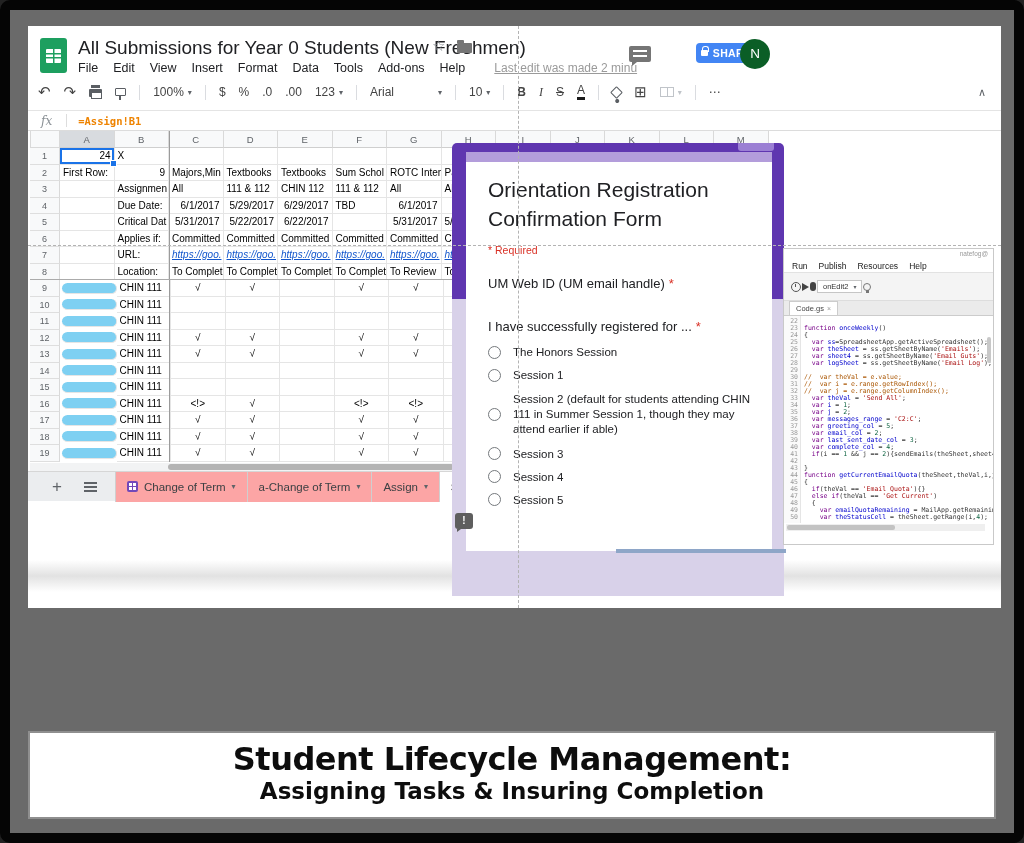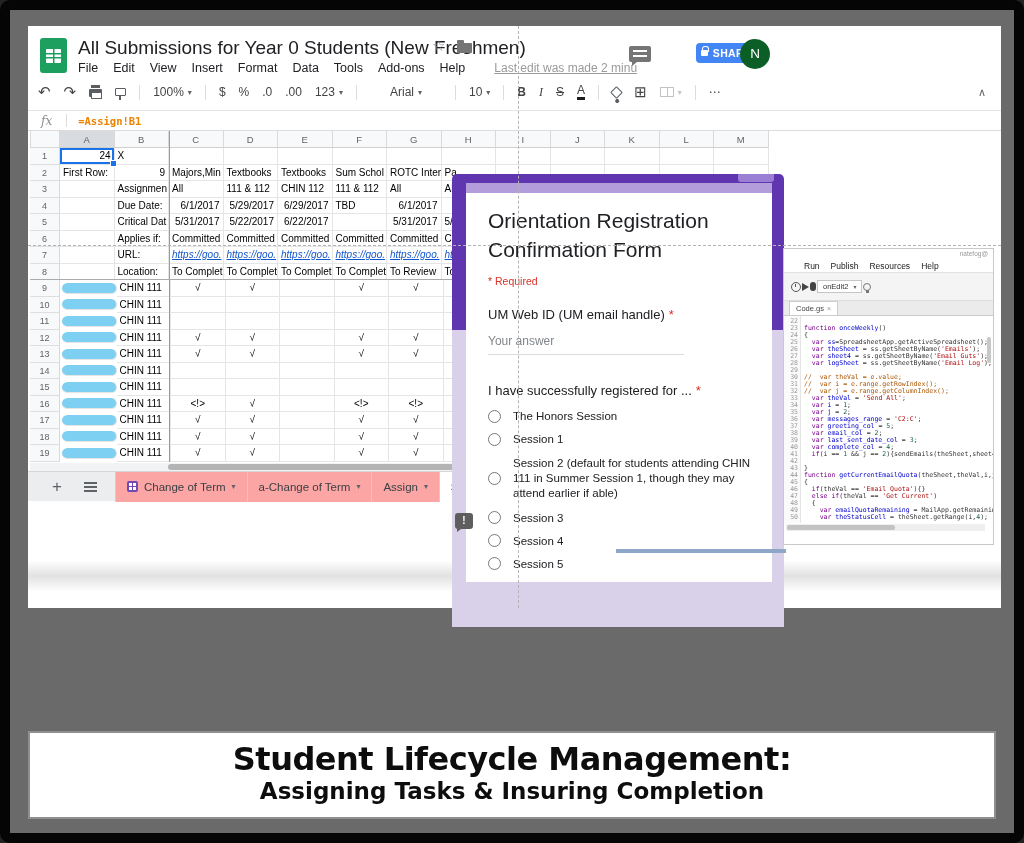--- a/index.html
+++ b/index.html
@@ -104,21 +104,21 @@
   .form-tab-icon::after { content:''; position:absolute; left:2px; top:2px; width:7px; height:7px; background:#fff;
                           background-image:linear-gradient(#7248b9,#7248b9),linear-gradient(#7248b9,#7248b9);
                           background-size:7px 1px,1px 7px; background-position:0 3px,3px 0; background-repeat:no-repeat; }
 
   .fade-band { left:0; top:534px; width:973px; height:32px;
                background:linear-gradient(#ffffff, #e2e2e2 50%, #ffffff); }
 
   
   .form-window { left:424px; top:117px; width:332px; height:453px; z-index:30;
                  border-radius:5px 5px 0 0;
-                 background:linear-gradient(#5f36b0 0 156px, #d8d1e9 156px);margin-top:31px; }
+                 background:linear-gradient(#5f36b0 0 156px, #d8d1e9 156px); }
   .form-notch { position:absolute; right:10px; top:0; width:36px; height:8px; background:#9b7fd4; border-radius:0 0 3px 3px; }
   .form-card { position:absolute; left:14px; top:9px; width:306px; height:399px; background:#fff; overflow:hidden; }
   .card-accent { height:10px; background:#b39ddb; }
   .card-body { padding:0 18px 0 22px; }
   .form-title { margin-top:14px; font-size:21px; line-height:1.38; color:#202124; width:276px; }
   .required-note { margin-top:10px; font-size:10.5px; color:#d93025; }
   .q-label { margin-top:20px; font-size:13px; color:#202124; }
   .q-label .req-star { color:#d93025; margin-left:4px; }
   .answer-field { margin-top:12px; width:196px; font-size:12px; color:#80868b; padding-bottom:6px;
                   border-bottom:1px solid #dadce0; }
@@ -129,21 +129,21 @@
   .radio { width:13px; height:13px; min-width:13px; border:1.5px solid #75797d; border-radius:50%; }
   .form-scrollbar { left:588px; top:523px; width:170px; height:4px; background:#8ea6c8; z-index:31; }
   .feedback-icon { left:427px; top:487px; width:18px; height:16px; background:#5e5e5e; border-radius:3px; z-index:32;
                    color:#fff; font-size:10px; font-weight:bold; text-align:center; line-height:16px; }
   .feedback-icon::after { content:''; position:absolute; left:2px; bottom:-3px; border-left:4px solid #5e5e5e; border-bottom:3px solid transparent; }
 
   
   .ide { left:755px; top:222px; width:211px; height:297px; background:#fff; border:1px solid #c9c9c9; z-index:35;
          display:flex; flex-direction:column; }
   .ide-account { height:10px; text-align:right; padding-right:5px; font-size:6.5px; color:#999; line-height:10px; }
-  .ide-menubar { height:13px; display:flex; gap:11px; padding-left:20px; font-size:8.5px; color:#222; align-items:center; }
+  .ide-menubar { height:13px; display:flex; gap:11px; padding-left:8px; font-size:8.5px; color:#222; align-items:center; }
   .ide-toolbar { height:29px; background:#f4f4f4; border-top:1px solid #e2e2e2; border-bottom:1px solid #ddd;
                  display:flex; align-items:center; gap:1px; padding-left:7px; }
   .ic-clock { width:10px; height:10px; border:1.3px solid #555; border-radius:50%; position:relative; }
   .ic-clock::after { content:''; position:absolute; left:3.3px; top:1.3px; width:1.2px; height:3.2px; background:#555; }
   .ic-play { width:0; height:0; border-left:7px solid #444; border-top:4.5px solid transparent; border-bottom:4.5px solid transparent; }
   .ic-bug { width:6px; height:9px; background:#444; border-radius:3px; }
   .fn-select { display:flex; align-items:center; gap:5px; border:1px solid #c6c6c6; background:#fff; height:13px;
                padding:0 5px; font-size:7.5px; color:#333; }
   .fn-select .caret { font-size:6px; }
   .ic-bulb { width:8px; height:8px; border:1.3px solid #777; border-radius:50%; position:relative; }
@@ -223,21 +223,21 @@
       <span class="tsep"></span>
       <span class="tbtn">$</span>
       <span class="tbtn">%</span>
       <span class="tbtn">.0</span>
       <span class="tbtn">.00</span>
       <span class="tbtn">
           <span>123</span>
           <span class="caret">▾</span>
         </span>
       <span class="tsep"></span>
-      <span class="tbtn" style="width:72px;justify-content:center;">
+      <span class="tbtn" style="width:72px;justify-content:space-between;">
           <span>Arial</span>
           <span class="caret">▾</span>
         </span>
       <span class="tsep"></span>
       <span class="tbtn">
           <span>10</span>
           <span class="caret">▾</span>
         </span>
       <span class="tsep"></span>
       <span class="tbtn bold-b">B</span>
@@ -647,21 +647,20 @@
     <div class="form-window">
       <div class="form-notch"></div>
       <div class="form-card">
         <div class="card-accent"></div>
         <div class="card-body">
           <div class="form-title">Orientation Registration Confirmation Form</div>
           <div class="required-note">* Required</div>
           <div class="q-label">
             <span>UM Web ID (UM email handle)</span><span class="req-star">*</span>
           </div>
-          <div class="answer-field">Your answer</div>
           <div class="q-label q2">
             <span>I have successfully registered for ...</span><span class="req-star">*</span>
           </div>
           <div class="options">
             <div class="option">
               <span class="radio"></span>
               <span class="olabel">The Honors Session</span>
             </div>
             <div class="option">
               <span class="radio"></span>

